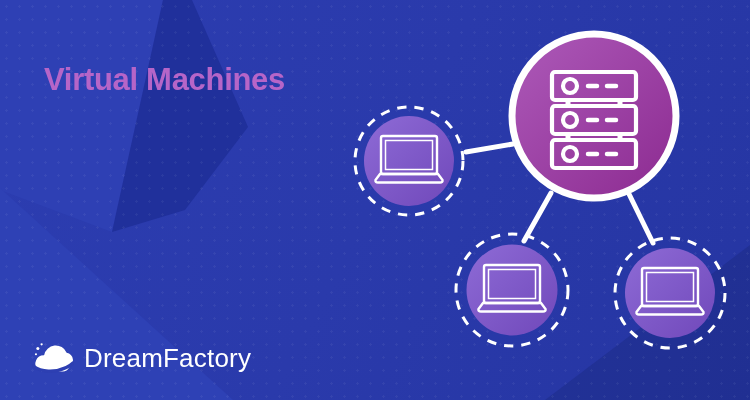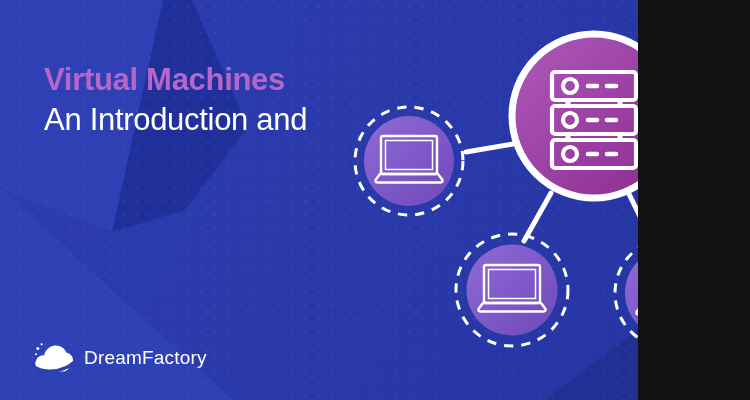--- a/index.html
+++ b/index.html
@@ -1,18 +1,18 @@
 <!DOCTYPE html>
 <html><head>
 <meta charset="utf-8">
 <style>
   html,body{margin:0;padding:0;background:#111;}
   .banner{
     position:relative;
-    width:638px;height:400px;
+    width:750px;height:400px;
     overflow:hidden;
     background:linear-gradient(118deg,#2c3db1 0%,#2a3aab 50%,#2535a2 100%);
     font-family:"Liberation Sans", sans-serif;
   }
   .bg-shape{position:absolute;inset:0;}
   .bg-left{background:#2e40b4;clip-path:polygon(0 0,163px 0,112px 232px,0 190px);}
   .bg-dark-wedge{background:#20309b;clip-path:polygon(163px 0,192px 0,248px 127px,185px 210px,112px 232px);}
   .bg-bottom-left{background:#2e41b5;clip-path:polygon(0 188px,233px 400px,0 400px);}
   .bg-corner-br{background:rgba(13,20,80,0.18);clip-path:polygon(750px 245px,750px 400px,545px 400px);}
   .dots{
@@ -31,21 +31,21 @@
     font-size:31px;line-height:40px;font-weight:400;
     letter-spacing:-0.3px;
     color:#ffffff;
   }
   .diagram{position:absolute;left:0;top:0;}
   .brand{
     position:absolute;left:32px;top:340px;
     display:flex;align-items:center;gap:10px;
   }
   .brand-name{
-    color:#ffffff;font-size:19px;font-weight:400;letter-spacing:0.2px;
+    color:#ffffff;font-size:26px;font-weight:400;letter-spacing:0.2px;
   }
   .lp-o{fill:none;stroke:#fff;stroke-width:2.4px;}
   .lp-i{fill:none;stroke:#fff;stroke-width:1.5px;}
   .srv{fill:none;stroke:#fff;stroke-width:4.2px;}
   .srv-dash{stroke:#fff;stroke-width:4.5px;stroke-linecap:round;}
   .srv-conn{stroke:#fff;stroke-width:5px;}
   .conn-line{stroke:#fff;stroke-width:5px;stroke-linecap:round;}
   .dashed-ring{fill:none;stroke:#fff;stroke-width:3px;stroke-dasharray:9.3 8;}
 </style>
 </head>
@@ -54,21 +54,20 @@
 <div class="banner">
 
   <div class="bg-shape bg-left"></div>
   <div class="bg-shape bg-dark-wedge"></div>
   <div class="bg-shape bg-bottom-left"></div>
   <div class="bg-shape bg-corner-br"></div>
   <div class="dots"></div>
 
   <div class="title-block">
     <h1 class="title-accent">Virtual Machines</h1>
-    <div class="subtitle">An Introduction and</div>
   </div>
 
   <svg class="diagram" width="750" height="400" viewBox="0 0 750 400">
     <defs>
       <linearGradient id="hubGrad" x1="0" y1="0" x2="1" y2="1">
         <stop offset="0" stop-color="#ad5ab9"></stop>
         <stop offset="1" stop-color="#8c2a90"></stop>
       </linearGradient>
       <linearGradient id="nodeGrad" x1="0" y1="0" x2="1" y2="1">
         <stop offset="0" stop-color="#8e6bd6"></stop>

